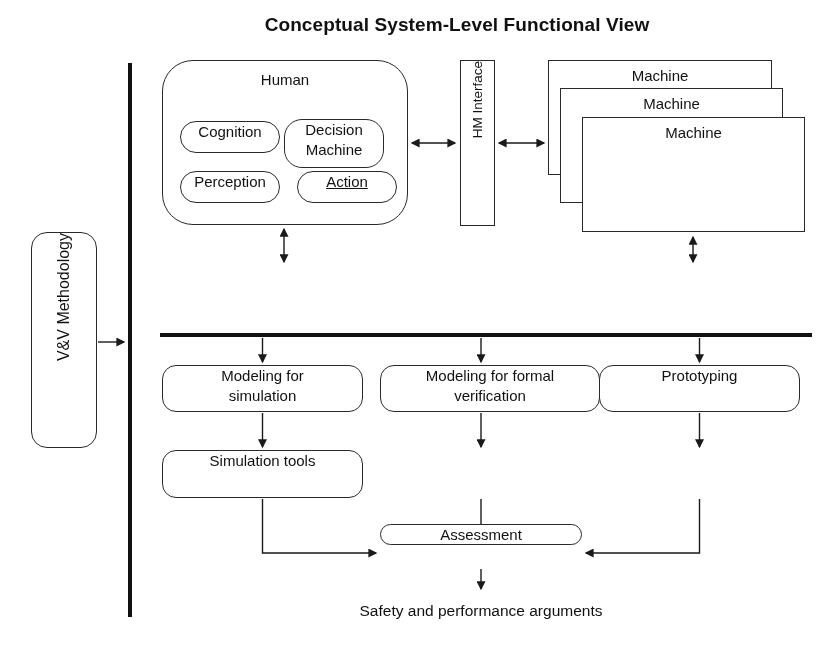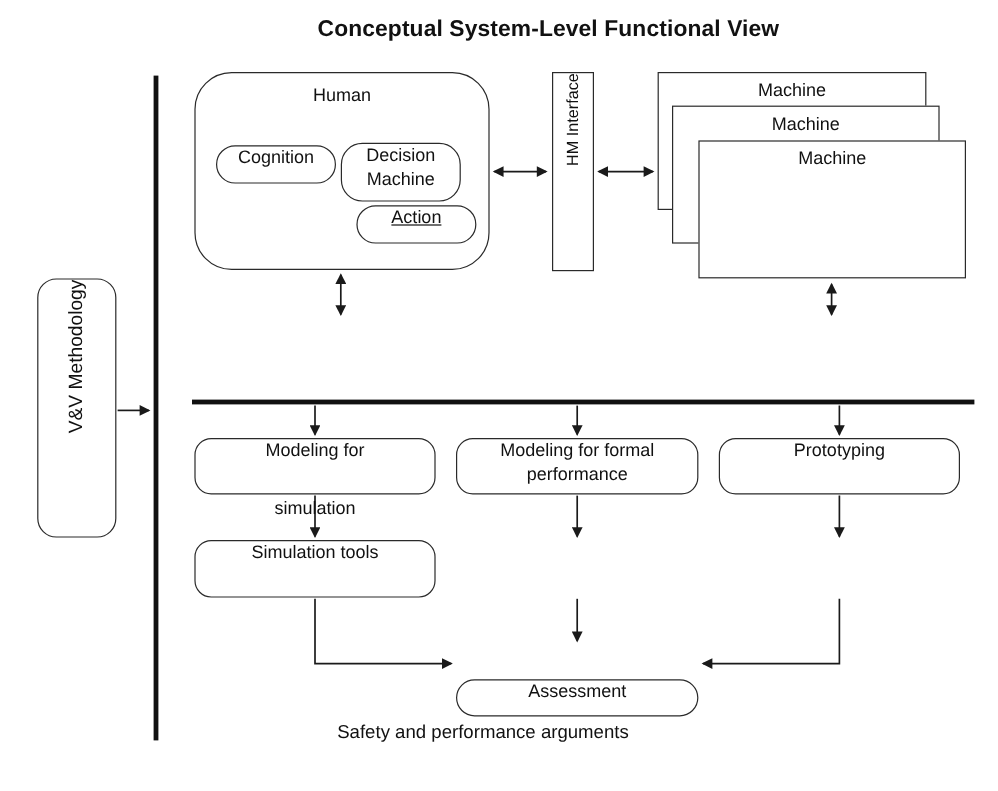--- a/index.html
+++ b/index.html
@@ -37,26 +37,26 @@
   
   .machine{justify-content:flex-start;padding-top:5px;}
   .m1{left:548px;top:60px;width:224px;height:115px;z-index:2;}
   .m2{left:560px;top:88px;width:223px;height:115px;z-index:3;}
   .m3{left:582px;top:117px;width:223px;height:115px;z-index:4;}
   
   .env{left:160px;top:267px;width:648px;height:40px;}
   
   .r1{top:365px;height:47px;}
   .r2{top:450px;height:48px;}
-  .c1{left:162px;width:201px;gap:28px;}
-  .c2{left:380px;width:202px;}
+  .c1{left:162px;width:201px;}
+  .c2{left:380px;width:220px;}
   .c3{left:599px;width:201px;}
-  .assessment{left:380px;top:566px;width:202px;height:31px;border-radius:16px;}
+  .assessment{left:380px;top:524px;width:202px;height:21px;border-radius:16px;}
   .output{
-    position:absolute;left:281px;top:602px;width:400px;
+    position:absolute;left:281px;top:602px;width:400px;text-align:center;
     font-size:15.5px;z-index:2;
   }
 </style>
 </head>
 <body>
 
 <div class="canvas">
 
   <svg class="overlay" width="832" height="659" viewBox="0 0 832 659">
     <defs>
@@ -96,20 +96,24 @@
     <span class="human-label">Human</span>
   </div>
   <div class="node pill p-cognition">
     <div>Cognition</div>
     <div></div>
   </div>
   <div class="node pill p-decision">
     <div>Decision</div>
     <div>Machine</div>
   </div>
+  <div class="node pill p-perception">
+    <div>Perception</div>
+    <div></div>
+  </div>
   <div class="node pill p-action">
     <div>Action</div>
     <div></div>
   </div>
 
   <div class="node rect hmi">
     <span class="vtext">HM Interface</span>
   </div>
 
   <div class="node rect machine m1">
@@ -122,21 +126,21 @@
     <span>Machine</span>
   </div>
 
 
   <div class="node round r1 c1">
     <div>Modeling for</div>
     <div>simulation</div>
   </div>
   <div class="node round r1 c2">
     <div>Modeling for formal</div>
-    <div>performance</div>
+    <div>verification</div>
   </div>
   <div class="node round r2 c1">
     <div>Simulation tools</div>
     <div></div>
   </div>
 
   <div class="node round r1 c3">
     <div>Prototyping</div>
     <div></div>
   </div>

